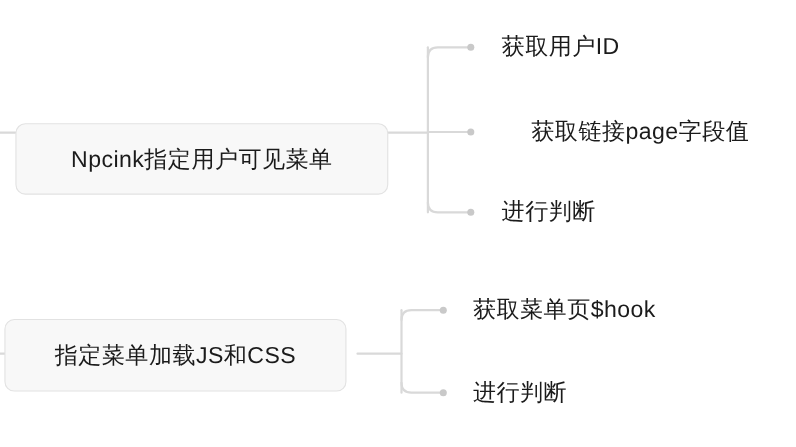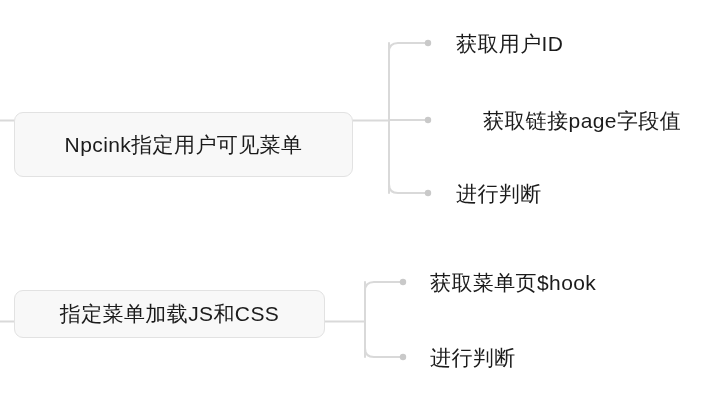--- a/index.html
+++ b/index.html
@@ -83,21 +83,21 @@
       <path d="M 365 291 Q 365 282 374 282 H 403" fill="none" stroke="#d9d9d9" stroke-width="2" stroke-linecap="round"></path>
       <circle cx="403" cy="282" r="3.2" fill="#c9c9c9"></circle>
       <path d="M 365 348 Q 365 357 374 357 H 403" fill="none" stroke="#d9d9d9" stroke-width="2" stroke-linecap="round"></path>
       <circle cx="403" cy="357" r="3.2" fill="#c9c9c9"></circle>
     </svg>
 
   <div class="node-box" id="root-node-1" style="left: 14px; top: 88px; width: 339px; height: 65px;">
     <span>Npcink指定用户可见菜单</span>
   </div>
 
-  <div class="node-box" id="root-node-2" style="left: 14px; top: 290px; width: 311px; height: 48px;">
+  <div class="node-box" id="root-node-2" style="left: 4px; top: 290px; width: 311px; height: 66px;">
     <span>指定菜单加载JS和CSS</span>
   </div>
 
   <div class="leaf-label" id="g1c0" style="left: 456px; top: 43px;">获取用户ID</div>
   <div class="leaf-label" id="g1c1" style="left: 456px; top: 120px; margin-left: 27px;">获取链接page字段值</div>
   <div class="leaf-label" id="g1c2" style="left: 456px; top: 193px;">进行判断</div>
 
   <div class="leaf-label" id="g2c0" style="left: 430px; top: 282px;">获取菜单页$hook</div>
   <div class="leaf-label" id="g2c1" style="left: 430px; top: 357px;">进行判断</div>
 

